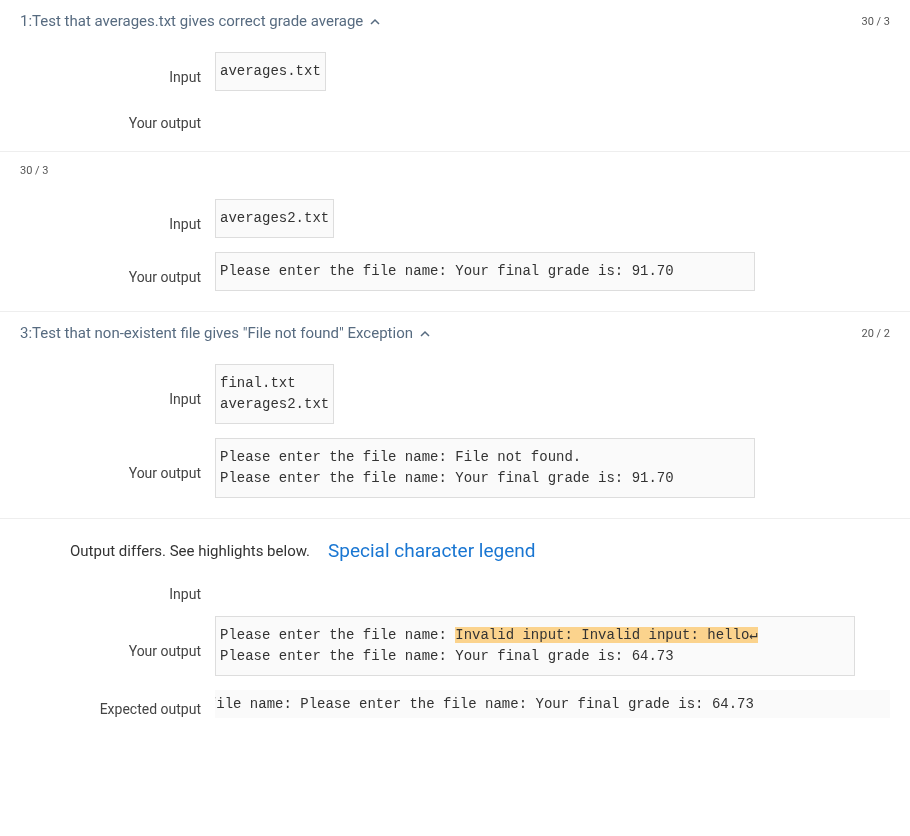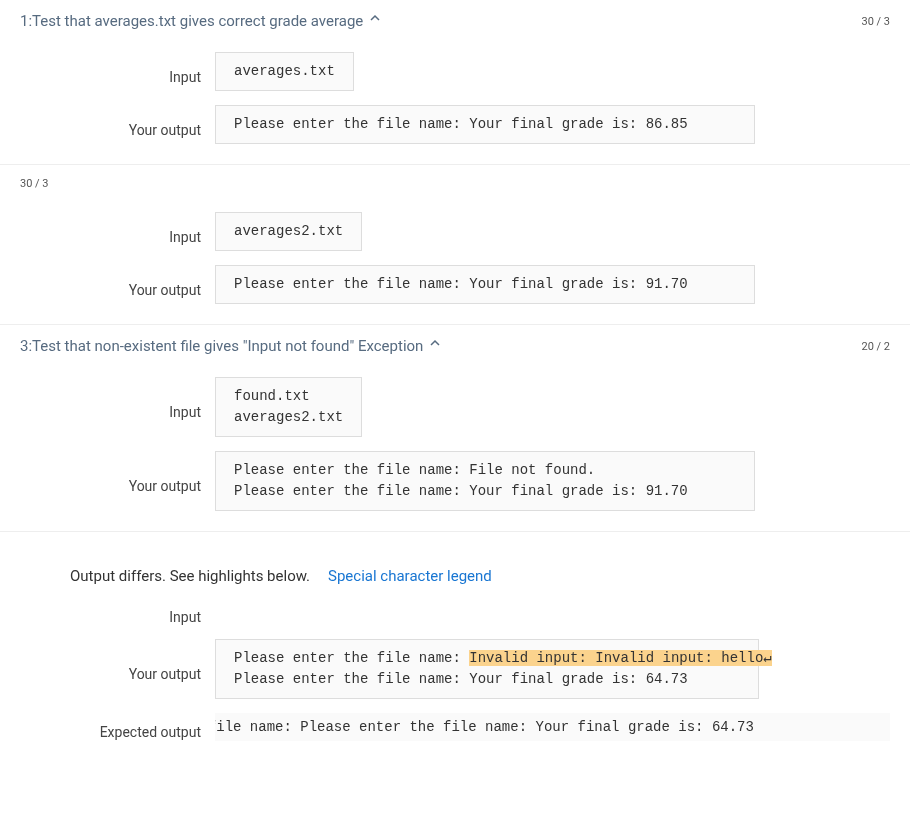--- a/index.html
+++ b/index.html
@@ -19,20 +19,21 @@
   display: flex;
   justify-content: space-between;
   align-items: center;
   cursor: pointer;
   color: #3b5875;
   font-size: 15px;
   padding: 2px 0 8px 0;
 }
 .test-title {
   display: flex;
+  align-items: center;
   gap: 6px;
   font-weight: 400;
   color: #576b80;
 }
 .test-score {
   color: #555;
   font-weight: 400;
   font-size: 11px;
 }
 .caret {
@@ -53,45 +54,45 @@
   padding-right: 14px;
   color: #444;
   font-size: 14px;
   padding-top: 10px;
 }
 .code-box {
   font-family: "Courier New", Courier, monospace;
   font-size: 14px;
   background: #fafafa;
   border: 1px solid #ddd;
-  padding: 8px 18px;
+  padding: 8px 4px;
   color: #333;
   white-space: pre;
   line-height: 1.5;
 }
 .code-box-wide {
   width: 540px;
 }
 .code-box-narrow {
   display: inline-block;
 }
 .diff-note {
   padding-left: 50px;
-  margin-top: 25px;
+  margin-top: 10px;
   display: flex;
   align-items: center;
   gap: 18px;
 }
 .diff-text {
   color: #333;
   font-size: 15px;
 }
 .legend-link {
   color: #1976d2;
-  font-size: 15px;
+  font-size: 19px;
   cursor: pointer;
 }
 .highlight {
   background: #fbd38d;
 }
 .expected-wrapper {
   width: 695px;
   overflow-x: scroll;
 }
 .expected-inner {
@@ -131,53 +132,52 @@
       </span>
     </div>
     <div class="test-score">30 / 3</div>
   </div>
   <div class="row">
     <div class="row-label">Input</div>
     <div class="code-box code-box-narrow">averages.txt</div>
   </div>
   <div class="row">
     <div class="row-label">Your output</div>
-    <div class="code-box code-box-wide">Please enter the file name: Your final grade is: 86.85</div>
   </div>
 </div>
 
 <div class="test-block">
   <div class="test-header">
     <div class="test-score">30 / 3</div>
   </div>
   <div class="row">
     <div class="row-label">Input</div>
     <div class="code-box code-box-narrow">averages2.txt</div>
   </div>
   <div class="row">
     <div class="row-label">Your output</div>
     <div class="code-box code-box-wide">Please enter the file name: Your final grade is: 91.70</div>
   </div>
 </div>
 
 <div class="test-block">
   <div class="test-header">
     <div class="test-title">
-      <span>3:Test that non-existent file gives "Input not found" Exception</span>
+      <span>3:Test that non-existent file gives "File not found" Exception</span>
       <span class="caret">
         <svg viewBox="0 0 12 12" width="12" height="12">
             <path d="M2 8 L6 4 L10 8" stroke="#576b80" stroke-width="1.5" fill="none"></path>
           </svg>
       </span>
     </div>
     <div class="test-score">20 / 2</div>
   </div>
   <div class="row">
     <div class="row-label">Input</div>
-    <div class="code-box code-box-narrow">found.txt
+    <div class="code-box code-box-narrow">final.txt
 averages2.txt</div>
   </div>
   <div class="row">
     <div class="row-label">Your output</div>
     <div class="code-box code-box-wide">Please enter the file name: File not found.
 Please enter the file name: Your final grade is: 91.70</div>
   </div>
 </div>
 
 <div class="test-block" style="border-bottom:none;">
@@ -186,21 +186,21 @@
     <span class="diff-text">Output differs. See highlights below.</span>
     <span class="legend-link">Special character legend</span>
   </div>
 
   <div class="row">
     <div class="row-label">Input</div>
   </div>
 
   <div class="row">
     <div class="row-label">Your output</div>
-    <div class="code-box" style="width:544px;"><span>Please enter the file name: </span><span class="highlight">Invalid input: Invalid input: hello↵</span>
+    <div class="code-box" style="width:640px;"><span>Please enter the file name: </span><span class="highlight">Invalid input: Invalid input: hello↵</span>
 <span>Please enter the file name: Your final grade is: 64.73</span></div>
   </div>
 
   <div class="row">
     <div class="row-label">Expected output</div>
     <div class="expected-wrapper">
       <div class="expected-inner">Please enter the file name: Please enter the file name: Your final grade is: 64.73</div>
     </div>
   </div>
 </div>

